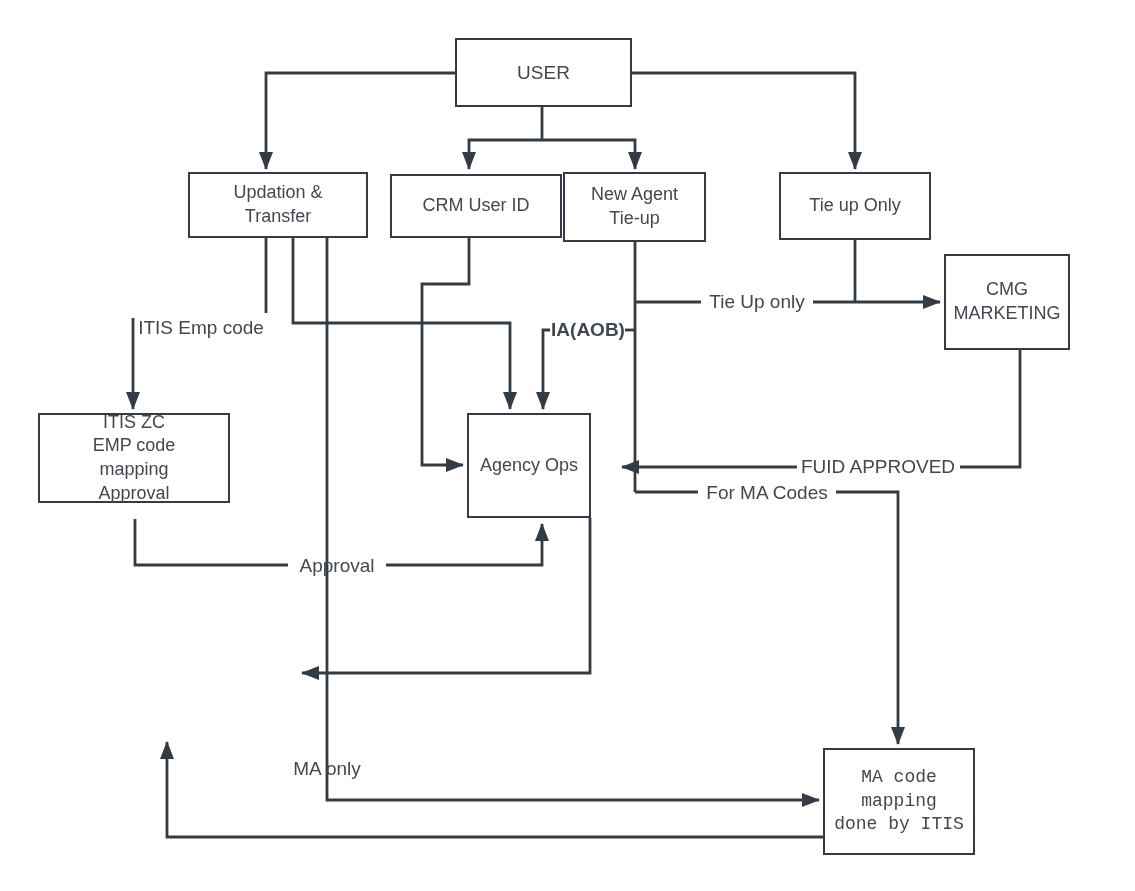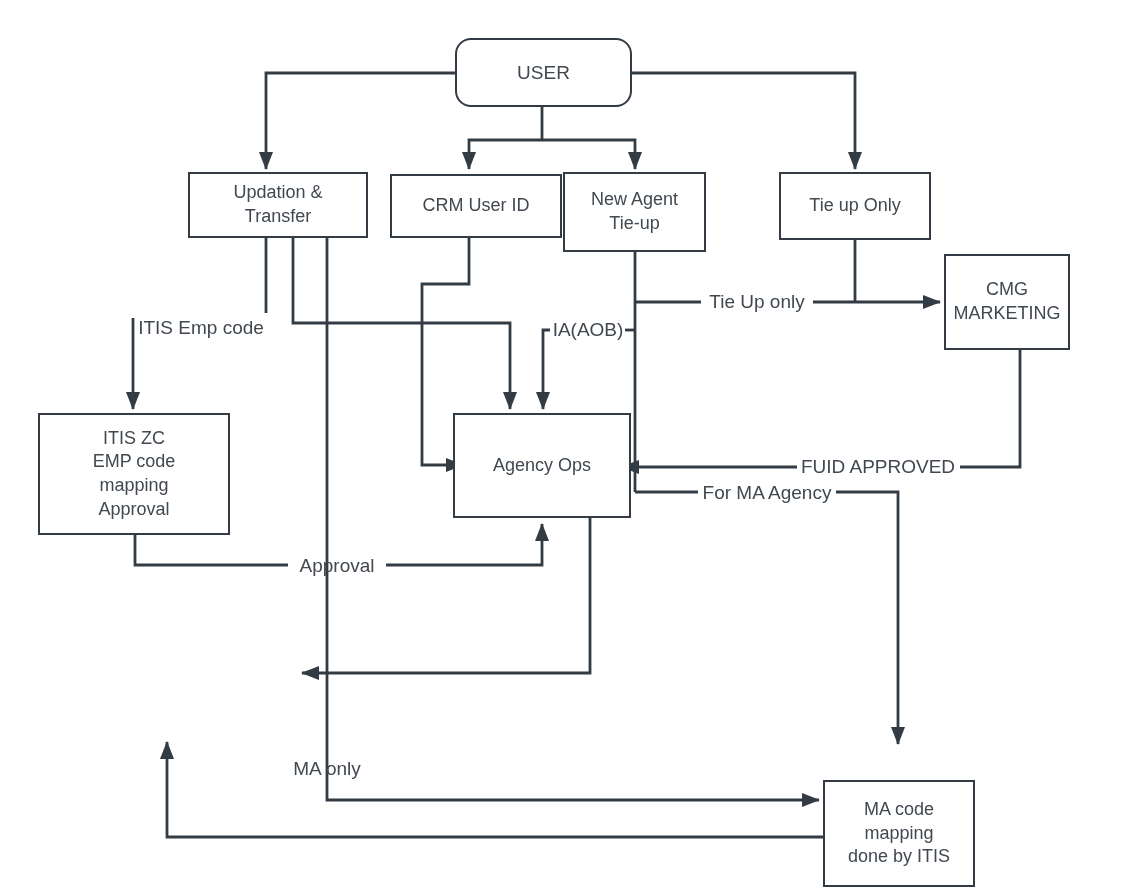--- a/index.html
+++ b/index.html
@@ -76,72 +76,72 @@
     <polyline points="836,492 898,492 898,744" marker-end="url(#arrow)"></polyline>
 
     <polyline points="1020,350 1020,467 960,467"></polyline>
     <polyline points="797,467 622,467" marker-end="url(#arrow)"></polyline>
 
     <polyline points="590,518 590,673 302,673" marker-end="url(#arrow)"></polyline>
 
     <polyline points="823,837 167,837 167,742" marker-end="url(#arrow)"></polyline>
   </svg>
 
-  <div class="node" style="left:455px; top:38px; width:177px; height:69px; font-size:19px;border-radius:16px;">
+  <div class="node" style="left:455px; top:38px; width:177px; height:69px; font-size:19px;">
     <span>USER</span>
   </div>
 
   <div class="node" style="left:188px; top:172px; width:180px; height:66px;">
     <span>Updation &amp;
 Transfer</span>
   </div>
 
   <div class="node" style="left:390px; top:174px; width:172px; height:64px;">
     <span>CRM User ID</span>
   </div>
 
-  <div class="node" style="left:563px; top:172px; width:143px; height:80px;">
+  <div class="node" style="left:563px; top:172px; width:143px; height:70px;">
     <span>New Agent
 Tie-up</span>
   </div>
 
   <div class="node" style="left:779px; top:172px; width:152px; height:68px;">
     <span>Tie up Only</span>
   </div>
 
   <div class="node" style="left:944px; top:254px; width:126px; height:96px;">
     <span>CMG
 MARKETING</span>
   </div>
 
-  <div class="node" style="left:38px; top:413px; width:192px; height:122px;">
+  <div class="node" style="left:38px; top:413px; width:192px; height:90px;">
     <span>ITIS ZC
 EMP code
 mapping
 Approval</span>
   </div>
 
-  <div class="node" style="left:453px; top:413px; width:178px; height:105px;">
+  <div class="node" style="left:467px; top:413px; width:124px; height:105px;">
     <span>Agency Ops</span>
   </div>
 
 
-  <div class="node" style="left:823px; top:780px; width:152px; height:107px;">
+  <div class="node" style="left:823px; top:748px; width:152px; height:107px;font-family:Liberation Mono, monospace;">
     <span>MA code
 mapping
 done by ITIS</span>
   </div>
 
   <div class="edge-label" style="left:201px; top:328px;">ITIS Emp code</div>
 
   <div class="edge-label" style="left:337px; top:566px;">Approval</div>
 
   <div class="edge-label" style="left:327px; top:769px;">MA only</div>
 
-  <div class="edge-label" style="left:588px; top:330px;">IA(AOB)</div>
+  <div class="edge-label" style="left:588px; top:330px;font-weight:bold;">IA(AOB)</div>
 
   <div class="edge-label" style="left:757px; top:302px;">Tie Up only</div>
 
   <div class="edge-label" style="left:878px; top:467px;">FUID APPROVED</div>
 
-  <div class="edge-label" style="left:767px; top:493px;">For MA Agency</div>
+  <div class="edge-label" style="left:767px; top:493px;">For MA Codes</div>
 
 </div>
 
 </body></html>

